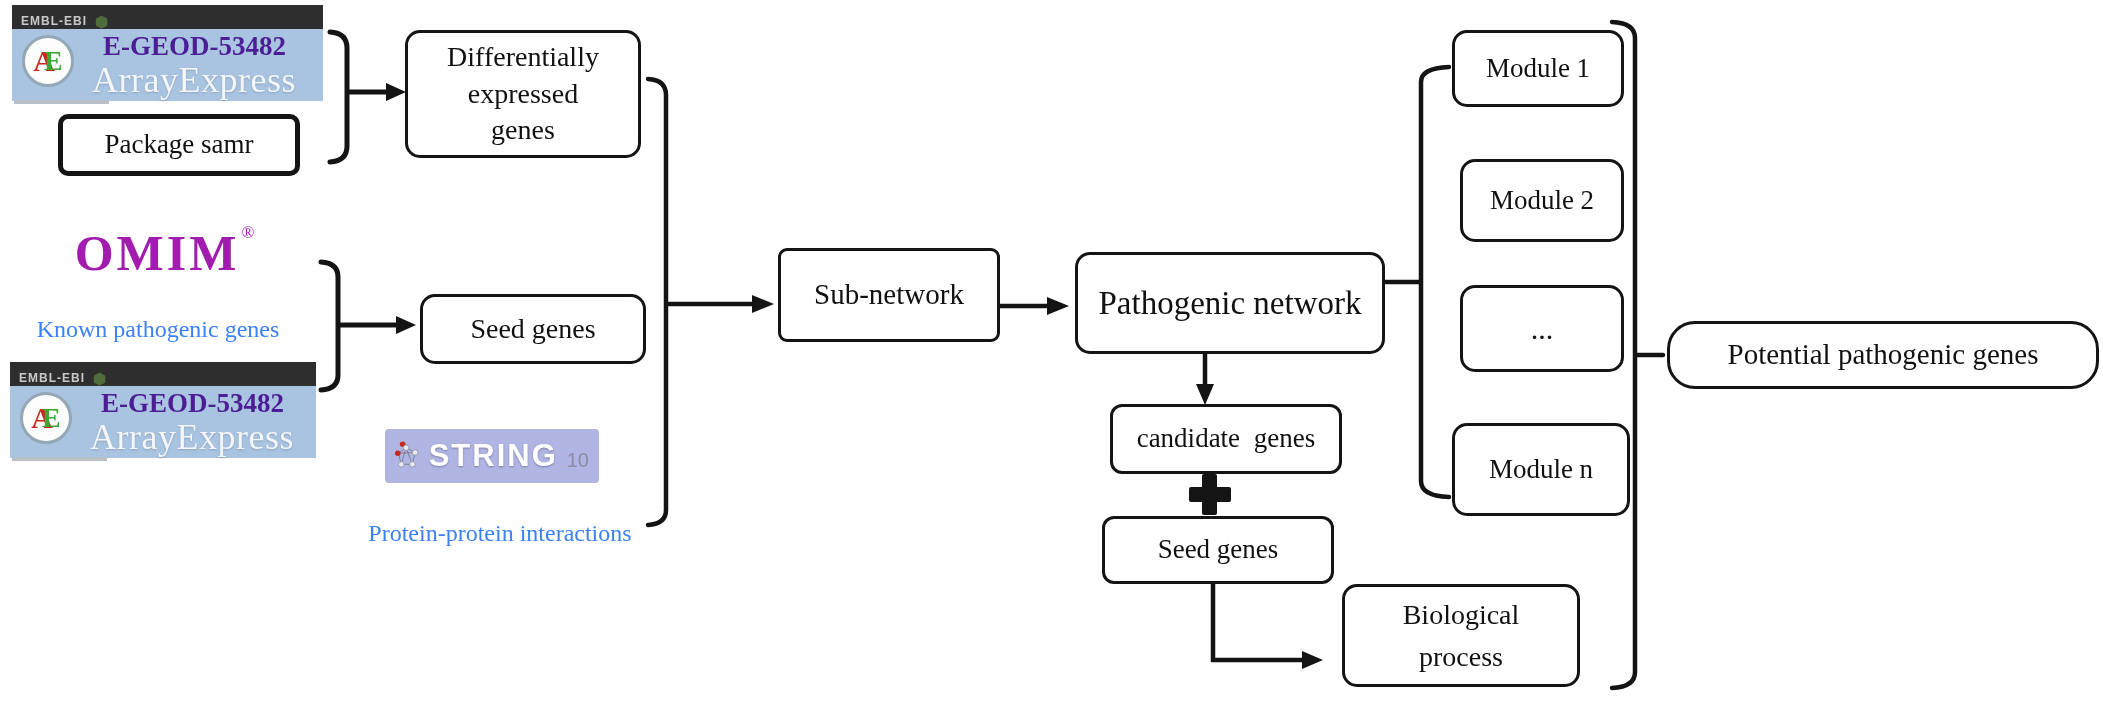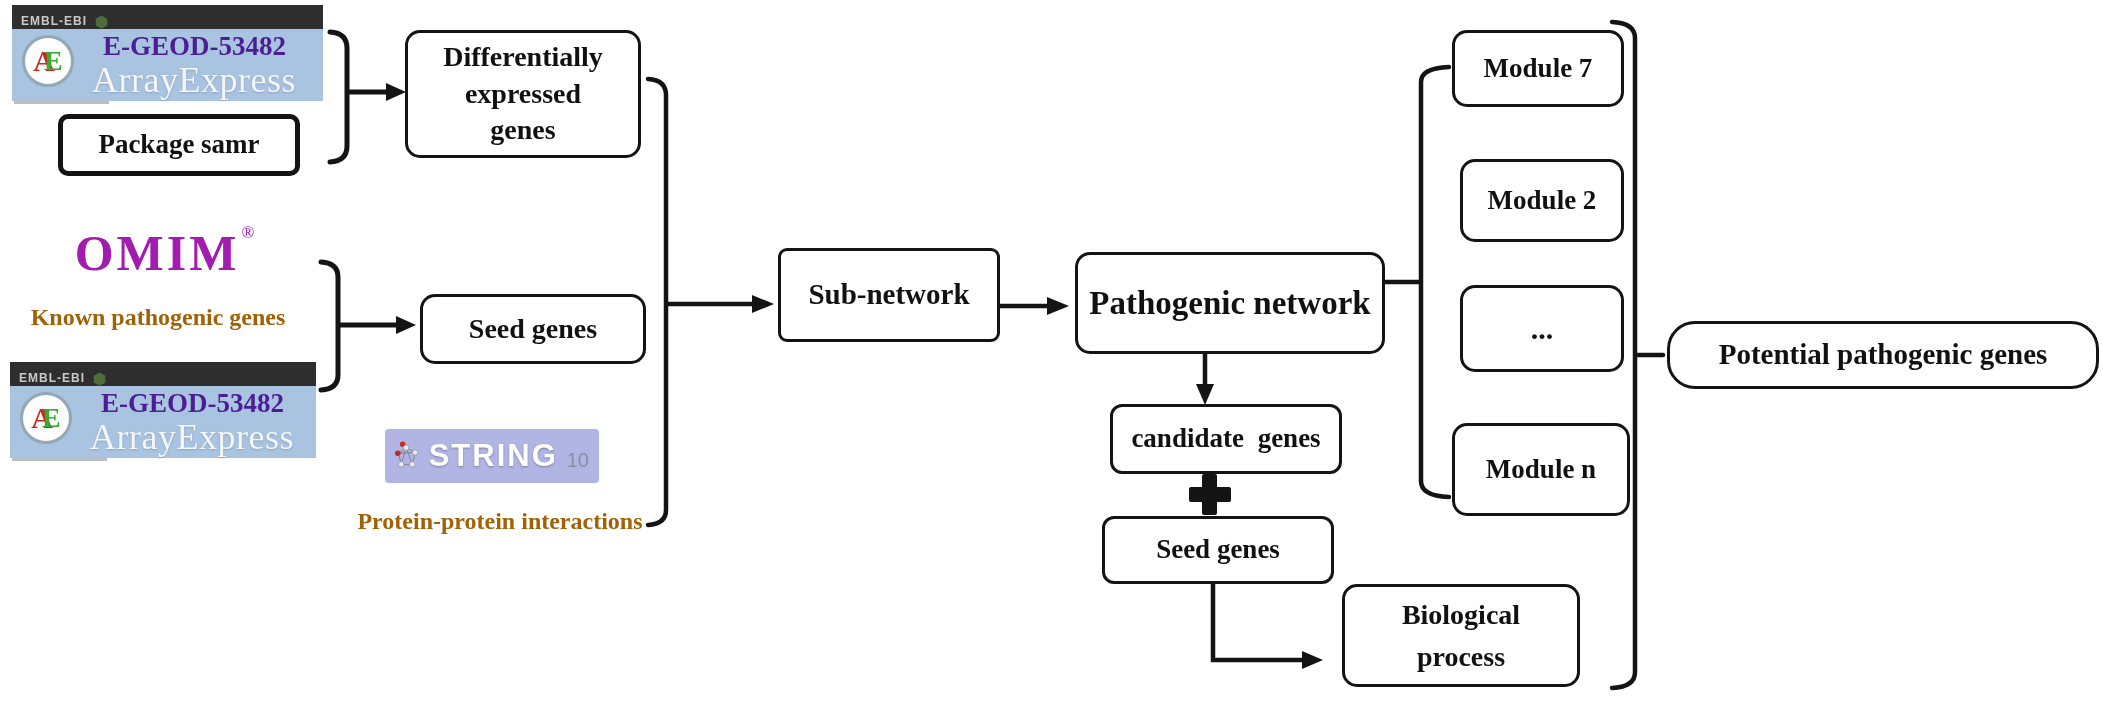--- a/index.html
+++ b/index.html
@@ -1,21 +1,21 @@
 <!DOCTYPE html>
 <html><head>
 <meta charset="utf-8">
 <style>
   html,body{margin:0;padding:0;background:#ffffff;}
   .stage{position:relative;width:2103px;height:704px;background:#fff;overflow:hidden;
          font-family:"Liberation Serif","DejaVu Serif",serif;color:#111;}
   svg.connectors{position:absolute;left:0;top:0;width:2103px;height:704px;z-index:1;}
   .node{position:absolute;z-index:2;background:#fff;border:3.5px solid #141414;border-radius:15px;
         display:flex;flex-direction:column;align-items:center;justify-content:center;
-        text-align:center;font-weight:bold;line-height:1.3;}
+        text-align:center;font-weight:normal;line-height:1.3;}
   .node span{display:block;}
   
   .aecard{position:absolute;z-index:2;}
   .aebar{position:absolute;left:0;top:0;width:100%;height:32px;background:#2e2e2e;
          display:flex;align-items:center;padding-left:9px;box-sizing:border-box;
          font-family:"Liberation Sans",sans-serif;font-weight:bold;font-size:12px;
          color:#c9c9c9;letter-spacing:1px;}
   .aeleaf{margin-left:8px;font-size:15px;color:#55793f;opacity:.85;line-height:1;}
   .aeblue{position:absolute;left:0;top:24px;width:100%;height:72px;background:#a9c4e1;}
   .aecircle{position:absolute;left:10px;top:6px;width:52px;height:52px;border-radius:50%;
@@ -27,22 +27,22 @@
   .aeacc{position:absolute;left:70px;top:2px;width:225px;text-align:center;
          font-weight:bold;font-size:27px;color:#4c1d95;}
   .aebrand{position:absolute;left:62px;top:30px;width:240px;text-align:center;
            font-family:Liberation Serif, serif;font-weight:400;font-size:36px;
            color:#f4f6f8;letter-spacing:.5px;text-shadow:0 1px 2px rgba(100,120,145,.45);}
   .aestrip{position:absolute;left:2px;bottom:-3px;width:95px;height:4px;background:#b9bfc7;}
   
   .omim{position:absolute;z-index:2;text-align:center;}
   .omim .name{font-size:50px;font-weight:600;letter-spacing:3px;color:#a21caf;line-height:1;}
   .omim sup{font-size:17px;font-weight:400;vertical-align:top;position:relative;top:-4px;left:2px;}
-  .caption{position:absolute;z-index:2;font-weight:bold;font-size:24px;color:#a16207;
-           text-align:center;white-space:nowrap;}
+  .caption{position:absolute;z-index:2;font-weight:normal;font-size:24px;color:#3b82f6;
+           text-align:center;white-space:nowrap;margin-top:12px;}
   
   .stringcard{position:absolute;z-index:2;background:#b1b5e3;border-radius:4px;
               display:flex;align-items:center;padding:8px 10px;box-sizing:border-box;}
   .stringname{font-family:"Liberation Sans",sans-serif;font-weight:bold;font-size:31px;
               color:#ffffff;letter-spacing:2px;margin-left:10px;
               text-shadow:0 1px 2px rgba(80,80,115,.55);}
   .stringver{font-family:"Liberation Sans",sans-serif;font-size:20px;color:#8d8da8;
              margin-left:9px;margin-top:8px;}
 </style>
 </head>
@@ -178,21 +178,21 @@
   <div class="node" style="left:1102px;top:516px;width:226px;height:62px;font-size:27px;border-radius:12px;">
     <span>Seed genes</span>
   </div>
 
   <div class="node" style="left:1342px;top:584px;width:232px;height:97px;font-size:28px;line-height:1.5;">
     <span>Biological</span>
     <span>process</span>
   </div>
 
   <div class="node" style="left:1452px;top:30px;width:166px;height:71px;font-size:27px;">
-    <span>Module 7</span>
+    <span>Module 1</span>
   </div>
   <div class="node" style="left:1460px;top:159px;width:158px;height:77px;font-size:27px;">
     <span>Module 2</span>
   </div>
   <div class="node" style="left:1460px;top:285px;width:158px;height:81px;font-size:30px;">
     <span>...</span>
   </div>
   <div class="node" style="left:1452px;top:423px;width:172px;height:87px;font-size:27px;">
     <span>Module n</span>
   </div>

